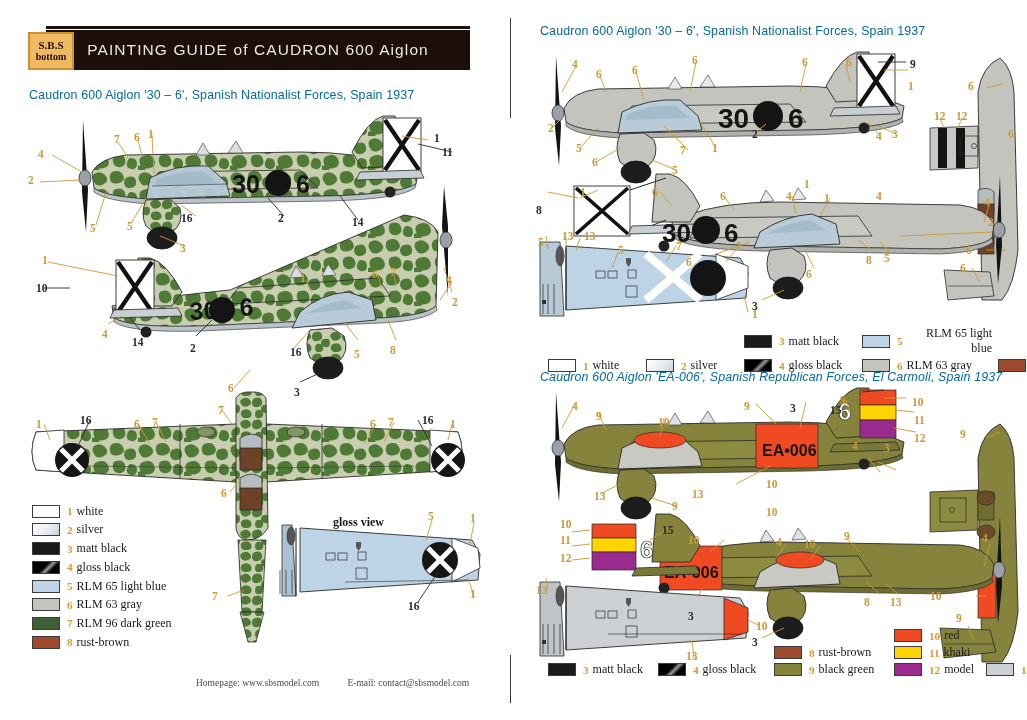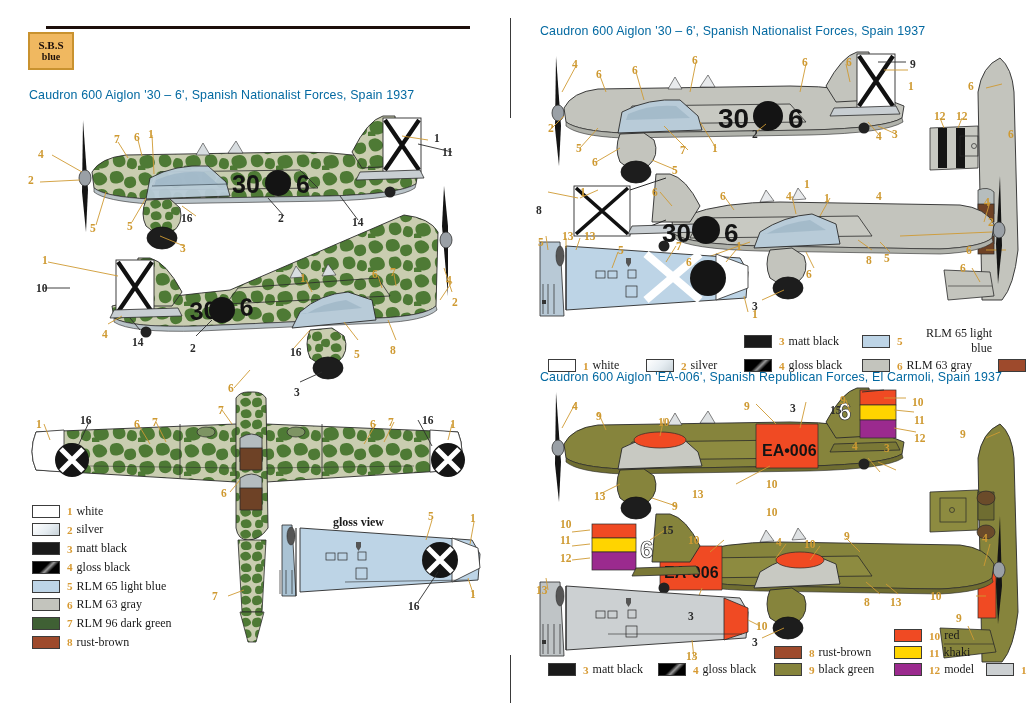--- a/index.html
+++ b/index.html
@@ -41,21 +41,21 @@
                   font-family: "Liberation Serif", serif; }
 
   
   .subtitle {
     position: absolute; font-size: 12.4px; color: #0369a1;
     font-family: "Liberation Sans", sans-serif; font-weight: 300; letter-spacing: .15px;
     white-space: nowrap;
   }
   #sub-left  { left: 29px; top: 88px; }
   #sub-r1    { left: 540px; top: 24px; }
-  #sub-r2    { left: 540px; top: 370px; }
+  #sub-r2    { left: 540px; top: 370px; font-style: italic; }
 
   
   .footer { position: absolute; left: 196px; top: 678px; font-size: 9.5px; color: #4a4a4a;
             font-family: "Liberation Serif", serif; white-space: nowrap; }
   .footer span { margin-right: 26px; }
 
   
   .legend { position: absolute; }
   .leg-row { display: flex; align-items: center; height: 16.5px; margin-bottom: 2.2px; }
   .sw {
@@ -93,23 +93,26 @@
 </head>
 <body>
 
 <div class="page">
 
   <div class="divider"></div>
   <div class="divider2"></div>
 
   <div class="header-wrap">
     <div class="header-topline"></div>
+    <div class="header-bar">
+      <div class="htitle">PAINTING  GUIDE  of  CAUDRON 600  Aiglon</div>
+    </div>
     <div class="logo-box">
       <div class="l1">S.B.S</div>
-      <div class="l2">blue</div>
+      <div class="l2">bottom</div>
     </div>
   </div>
 
   <div class="subtitle" id="sub-left">Caudron 600 Aiglon '30 – 6', Spanish Nationalist Forces, Spain 1937</div>
   <div class="subtitle" id="sub-r1">Caudron 600 Aiglon '30 – 6', Spanish Nationalist Forces, Spain 1937</div>
   <div class="subtitle" id="sub-r2">Caudron 600 Aiglon 'EA-006', Spanish Republican Forces, El Carmoli, Spain 1937</div>
 
   <svg class="artboard" style="left:0;top:0;" width="1027" height="720">
     <defs>
 
@@ -866,14 +869,18 @@
         <span class="leg-lbl">model</span>
       </div>
       <div class="cell">
         <div class="sw" style="background:#ccd0d2"></div>
         <span class="leg-num">13</span>
 
       </div>
     </div>
   </div>
 
+  <div class="footer">
+    <span>Homepage: www.sbsmodel.com</span>
+    <span>E-mail: contact@sbsmodel.com</span>
+  </div>
 
 </div>
 
 </body></html>

